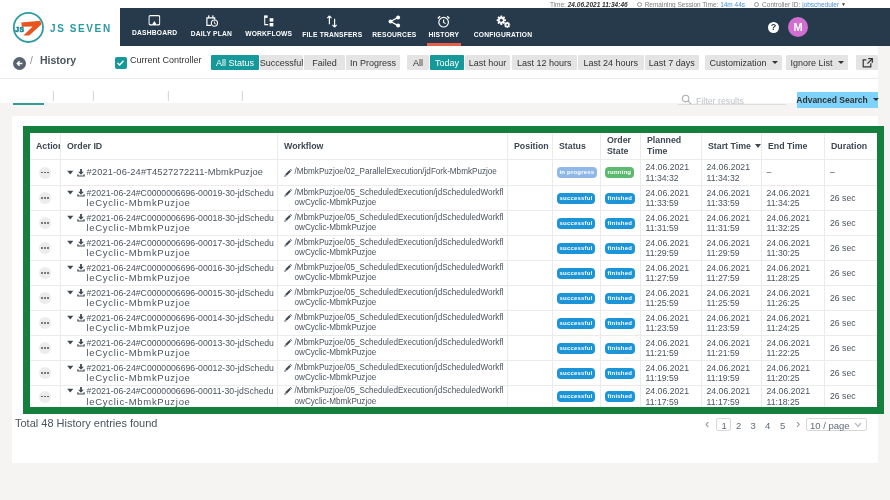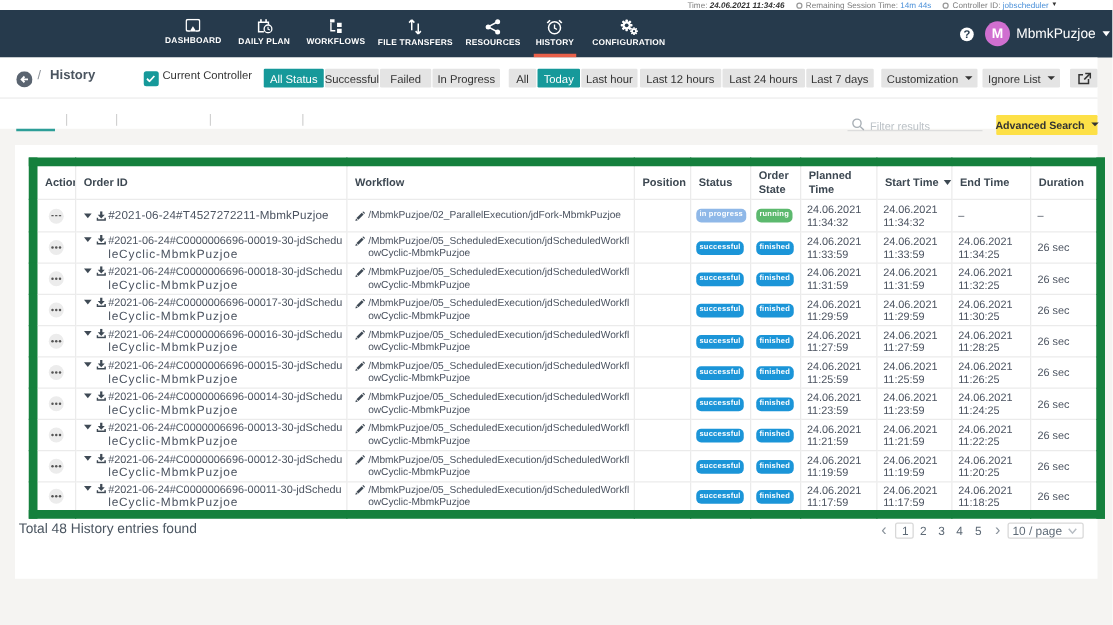--- a/index.html
+++ b/index.html
@@ -40,21 +40,21 @@
 #cbx svg { display:block; margin:2.5px auto 0; }
 #cbl { position:absolute; left:130px; top:9px; font-size:9px; color:#333; white-space:nowrap; }
 
 
 #tabsbar { position:absolute; top:79px; left:0; width:878px; height:23.5px; background:#fff; }
 .tab { position:absolute; top:13px; font-size:14px; color:#444;margin-top:36px; }
 .tsep { position:absolute; top:10.5px; font-size:10px; color:#ccc; }
 #tabunder { position:absolute; left:13px; top:23.5px; width:31px; height:2px; background:#2d9e98; }
 #search { position:absolute; left:678px; top:6px; width:108px; height:20px; border-bottom:1px solid #ddd; }
 #search .ph { position:absolute; left:18px; top:10.5px; font-size:8.8px; color:#bcc2c7; }
-#advbtn { position:absolute; left:797px; top:12.5px; width:81px; height:16px; background:#fde047; color:#333; font-size:8.5px; font-weight:bold; display:flex; align-items:center; justify-content:center; border-radius:1px; white-space:nowrap; }
+#advbtn { position:absolute; left:797px; top:12.5px; width:81px; height:16px; background:#7dd3fc; color:#333; font-size:8.5px; font-weight:bold; display:flex; align-items:center; justify-content:center; border-radius:1px; white-space:nowrap; }
 
 
 #card { position:absolute; left:12px; top:116px; width:866px; height:347px; background:#fff; }
 table { position:absolute; left:11px; top:10px; width:854px; table-layout:fixed; border-collapse:collapse; font-size:8.7px; color:#4b5360; }
 th, td { border:1px solid #ebebeb; padding:0; vertical-align:middle; overflow:hidden; }
 table { border:7px solid #15803d; }
 th { font-size:8.8px; font-weight:bold; color:#3d4852; text-align:left; padding-left:6px; line-height:11px; height:30px; white-space:nowrap; }
 tr.r1 { height:26px; }
 tr.rn { height:25px; }
 td { line-height:10.5px; white-space:nowrap; }
@@ -93,20 +93,28 @@
       <span>Remaining Session Time:&nbsp;</span>
       <span class="blu">14m 44s</span>
     <span class="oc"></span>
       <span>Controller ID:&nbsp;</span>
       <span class="blu">jobscheduler</span>
       <span class="car">▼</span>
   </div>
 </div>
 
 <div id="navbar">
+  <div id="logo">
+    <svg width="120" height="38" viewBox="0 0 120 38">
+      <circle cx="28.4" cy="19.4" r="14.6" fill="none" stroke="#2d9aa5" stroke-width="1.8"></circle>
+      <path d="M21.3 14.6 L40.3 12.8 L41.3 16.4 L29.2 27.6 L23.4 27.6 L32.6 18.4 L21.8 18.8 Z" fill="#e8551e"></path>
+      <text x="15.2" y="23.6" font-size="6.8" font-weight="bold" fill="#15848d" stroke="#15848d" stroke-width="0.55" letter-spacing="0.5" font-family="Liberation Sans">JS</text>
+      <text x="50" y="23.5" font-size="10" font-weight="bold" letter-spacing="1.6" fill="#2b99a3" font-family="Liberation Sans">JS SEVEN</text>
+    </svg>
+  </div>
   <div id="redbar"></div>
   <div class="navitem" style="left:154.7px;">
     <svg width="12" height="10.5" viewBox="0 0 12 10.5">
         <rect x="0.6" y="0.6" width="10.8" height="9.2" rx="1.4" fill="none" stroke="#fff" stroke-width="1.2"></rect>
         <rect x="3.6" y="8.6" width="4.8" height="1.9" fill="#263a4c"></rect>
         <path d="M6 5.9 L8.7 10.2 H3.3 Z" fill="#fff"></path>
       </svg>
     <div class="lbl">DASHBOARD</div>
   </div>
   <div class="navitem" style="left:211.4px;">
@@ -170,21 +178,20 @@
             <rect x="-0.7" y="-3.1" width="1.4" height="6.2" rx="0.4" transform="rotate(135)"></rect>
             <circle r="2"></circle>
             <circle r="0.9" fill="#263a4c"></circle>
           </g>
         </g>
       </svg>
     <div class="lbl">CONFIGURATION</div>
   </div>
   <div id="help">?</div>
   <div id="avatar">M</div>
-  <div id="uname">MbmkPuzjoe<span class="car"></span></div>
 </div>
 
 <div id="toolbar">
   <svg id="backic" width="13" height="13" viewBox="0 0 13 13">
       <circle cx="6.5" cy="6.5" r="6.5" fill="#5a6470"></circle>
       <path d="M9.4 6.5 H4.6 M6.6 4.2 L4.3 6.5 L6.6 8.8" stroke="#fff" stroke-width="1.5" fill="none"></path>
     </svg>
   <div id="slash1">/</div>
   <div id="htitle">History</div>
   <div id="cbx">

